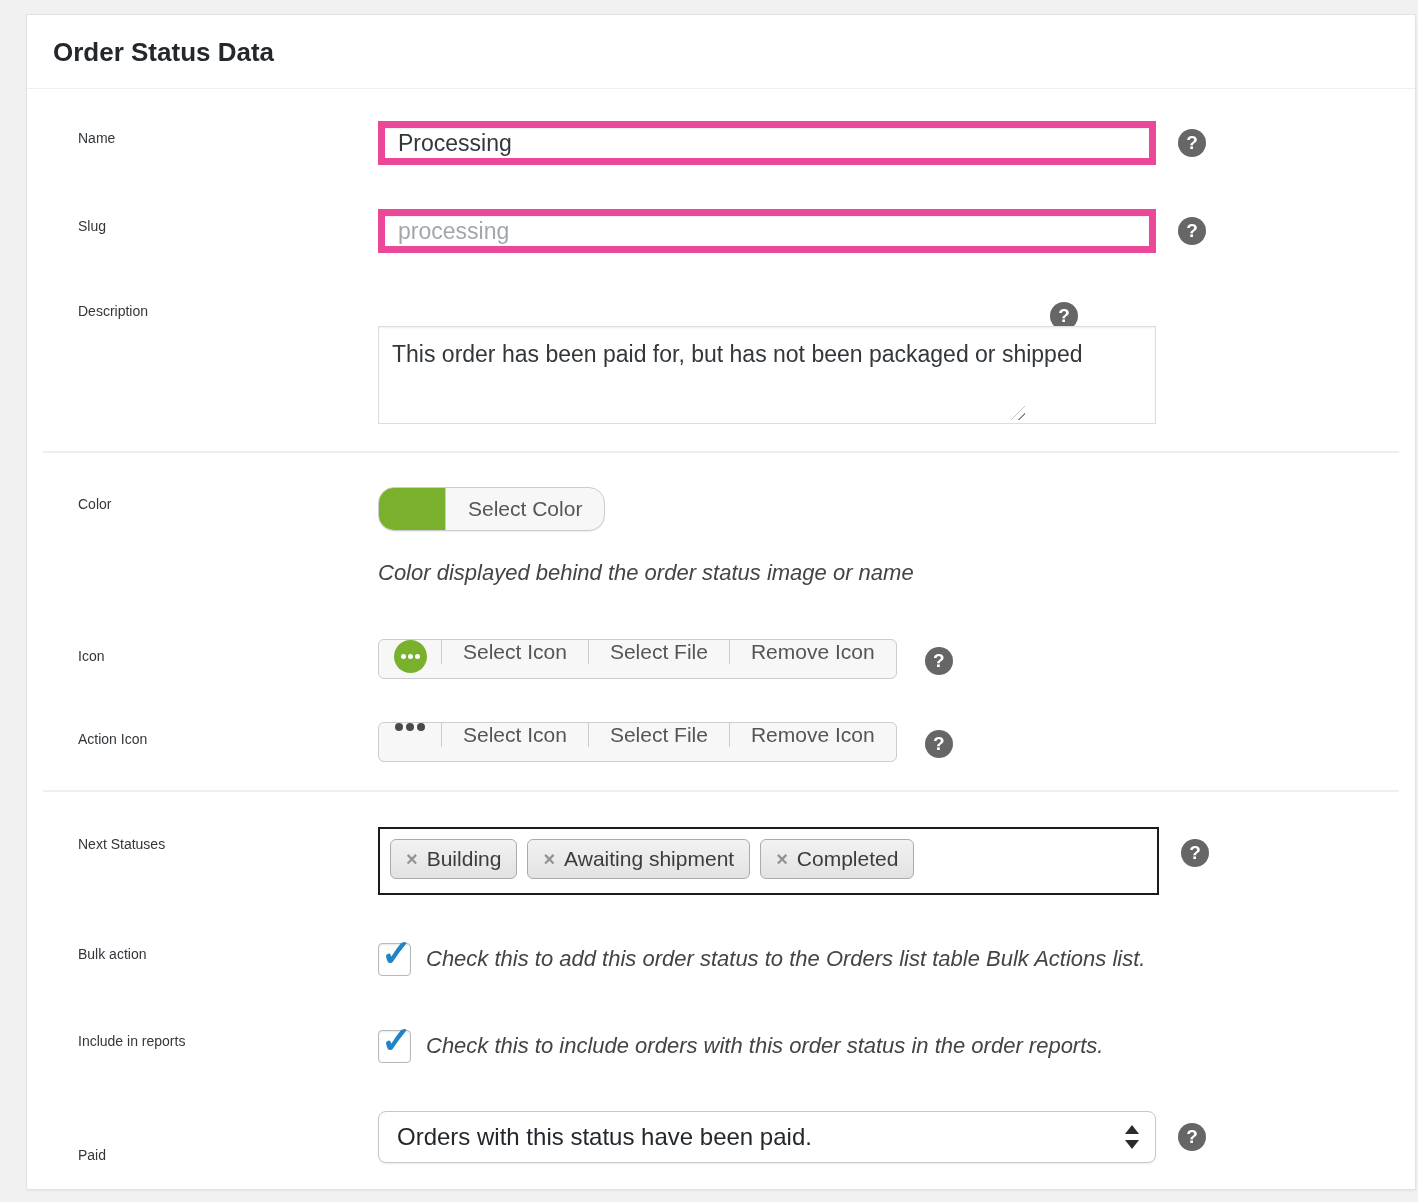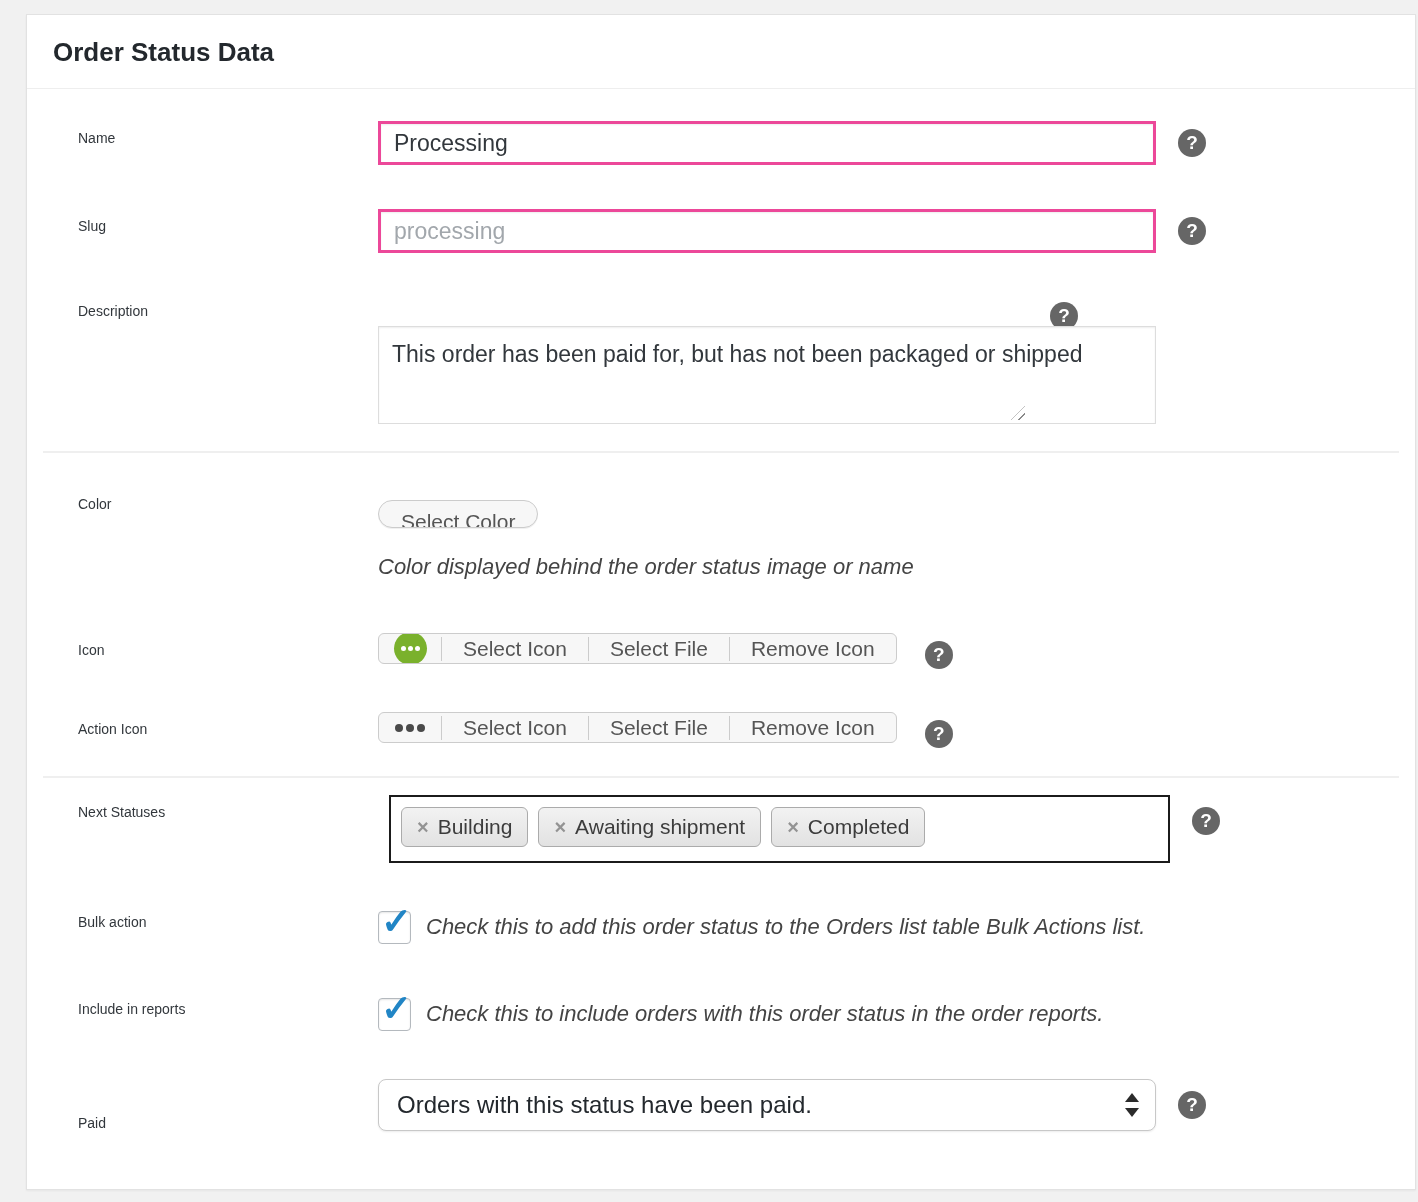--- a/index.html
+++ b/index.html
@@ -41,21 +41,21 @@
   .row-field { display:flex; align-items:flex-start; }
   .row-field-col { display:block; }
 
   .divider {
     border-top:2px solid #efefef;
     margin:0 16px;
   }
 
   .text-input {
     width:778px; height:44px;
-    border:3px solid #ec4899;
+    border:7px solid #ec4899;
     box-shadow:inset 0 1px 2px rgba(0,0,0,.07);
     font-family:"Liberation Sans", sans-serif;
     font-size:23px;
     color:#32373c;
     padding:0 13px;
     background:#fff;
     outline:none;
   }
   .text-input::placeholder { color:#a2a7ac; opacity:1; }
   .textarea-wrap { position:relative; width:650px;margin-top:32px; }
@@ -96,49 +96,48 @@
     flex:0 0 28px;
     cursor:default;
     user-select:none;
   }
   .help-center { margin-top:8px; }
   .help-center-lg { margin-top:12px; }
 
   
   .color-button {
     display:inline-flex;
-    height:28px;
+    height:44px;
     border:1px solid #ccc;
     border-radius:16px;
     overflow:hidden;
     background:#f7f7f7;
     box-shadow:0 1px 0 rgba(0,0,0,.06);
     cursor:pointer;
-    flex-direction:column;
   }
   .color-swatch { width:67px; height:100%; border-right:1px solid #ccc; }
   .color-button-label {
     font-size:21px; color:#555;
     line-height:42px;
     padding:0 22px;
     white-space:nowrap;
   }
   .field-note {
     font-size:22px;
     font-style:italic;
     color:#444;
     margin-top:25px;
     line-height:28px;
   }
 
   
   .icon-group {
     display:inline-flex;
-    align-items:center;
-    height:31px;
+    align-items:flex-start;
+    height:40px;
     border:1px solid #ccc;
     border-radius:6px;
     background:#f7f7f7;
     overflow:hidden;
   }
   .icon-group-seg {
     display:flex;
     align-items:center;
     justify-content:center;
     border-left:1px solid #ccc;
@@ -258,21 +257,21 @@
 
   
   .mt-name { margin-top:32px; }
   .mt-slug { margin-top:44px; }
   .mt-desc { margin-top:41px; }
   .mt-div1 { margin-top:27px; }
   .mt-color { margin-top:34px; }
   .mt-icon { margin-top:52px; }
   .mt-action { margin-top:43px; }
   .mt-div2 { margin-top:28px; }
-  .mt-next { margin-top:17px;gap:11px; }
+  .mt-next { margin-top:35px; }
   .mt-bulk { margin-top:47px; }
   .mt-reports { margin-top:53px; }
   .mt-paid { margin-top:48px;align-items:flex-end; }
 </style>
 </head>
 <body>
 
 <div class="panel">
 
   <div class="panel-title">Order Status Data</div>

